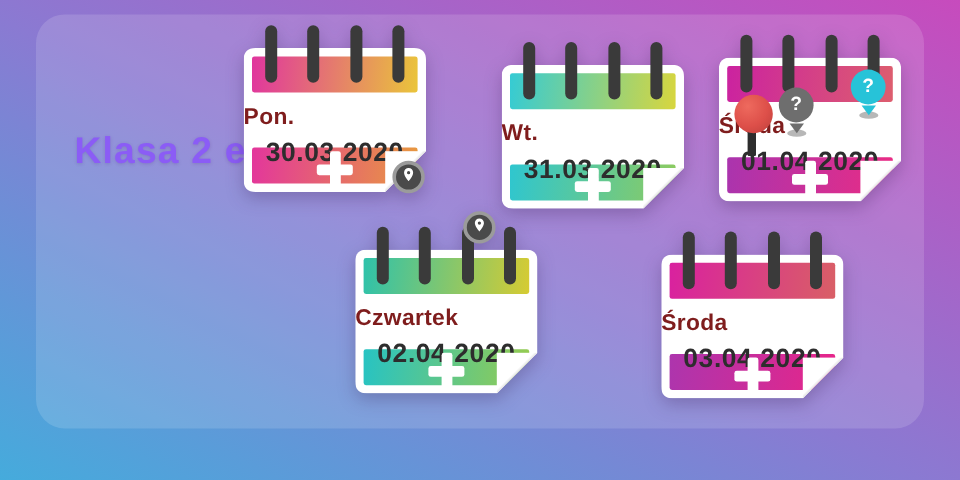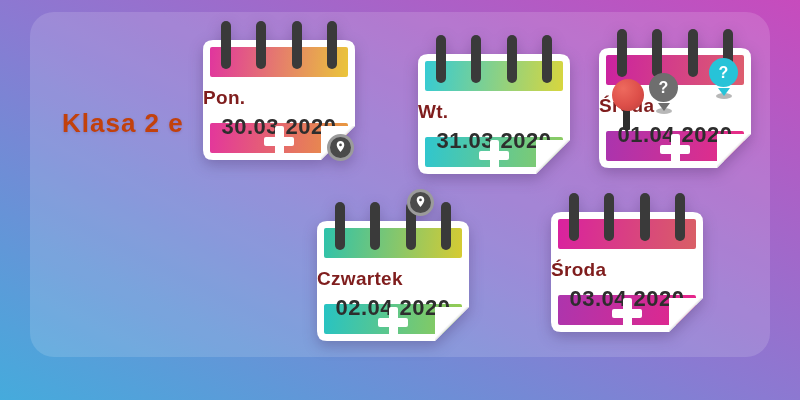--- a/index.html
+++ b/index.html
@@ -7,31 +7,31 @@
     width:800px; height:400px; overflow:hidden; position:relative;
     font-family:"Liberation Sans", sans-serif;
     background: linear-gradient(to top right, var(--bg1) 0%, var(--bg2) 48%, var(--bg3) 100%);
   }
   .panel {
     position:absolute; left:30px; top:12px; width:740px; height:345px;
     background: var(--panel); border-radius:24px;
   }
   .class-label {
     position:absolute; left:62px; top:108px;
-    font-size:26px; font-weight:bold; color:#c2410c; letter-spacing:1px;
+    font-size:31px; font-weight:bold; color:#8b5cf6; letter-spacing:1px;
     text-shadow:0 1px 3px rgba(60,30,90,0.18);
   }
 
   
   .card { position:absolute; width:152px; height:120px;
           filter: drop-shadow(0 5px 7px rgba(50,25,75,0.28)); }
   .c0 { left:203px; top:40px; }
   .c1 { left:418px; top:54px; }
   .c2 { left:599px; top:48px; }
-  .c3 { left:296px; top:221px;margin-left:21px; }
+  .c3 { left:296px; top:208px; }
   .c4 { left:551px; top:212px; }
 
   .sheet {
     position:absolute; inset:0; background:#ffffff;
     clip-path: path('M 10 0 L 142 0 Q 152 0 152 10 L 152 86 L 118 120 L 10 120 Q 0 120 0 110 L 0 10 Q 0 0 10 0 Z');
   }
   .band { position:absolute; left:7px; right:7px; height:30px; border-radius:2px; }
   .band.header { top:7px;    background:linear-gradient(97deg, var(--h1), var(--h2)); }
   .band.footer { bottom:7px; background:linear-gradient(97deg, var(--f1), var(--f2)); }
 

